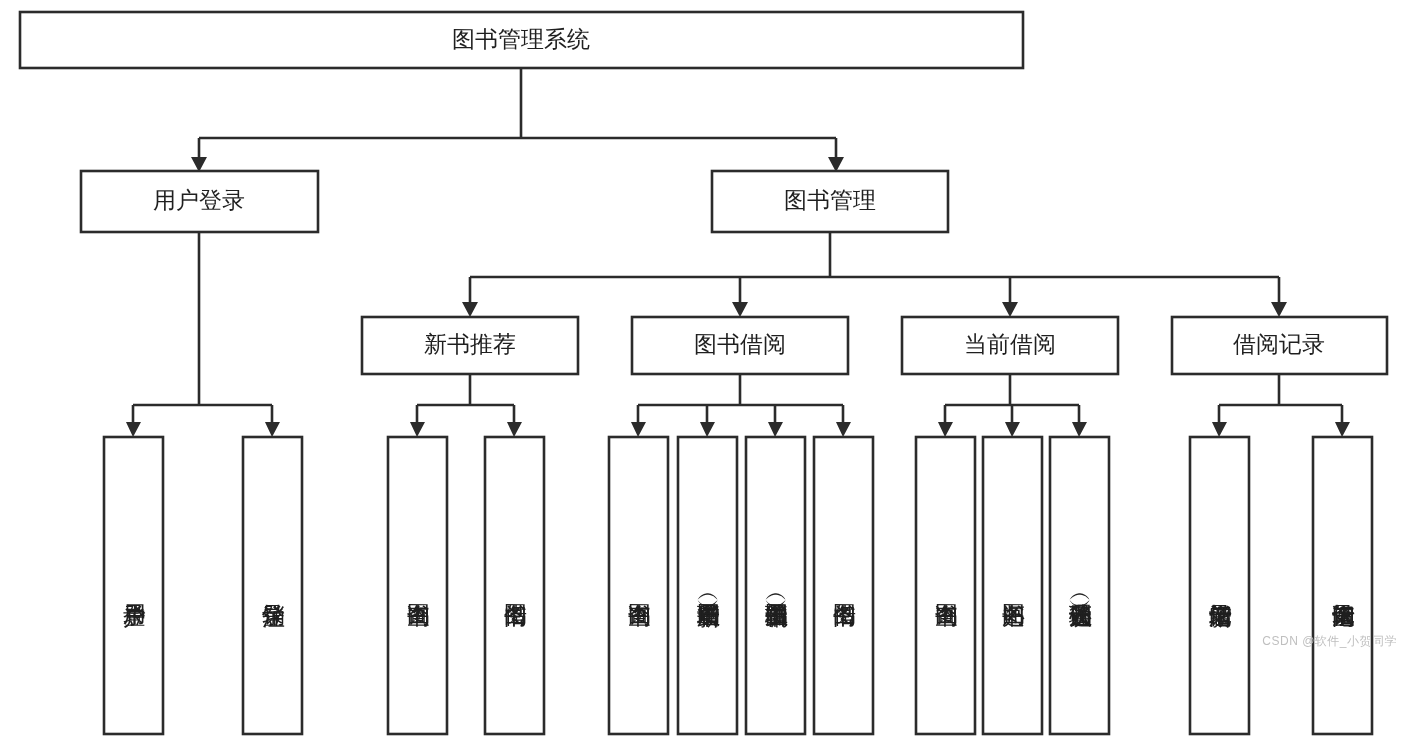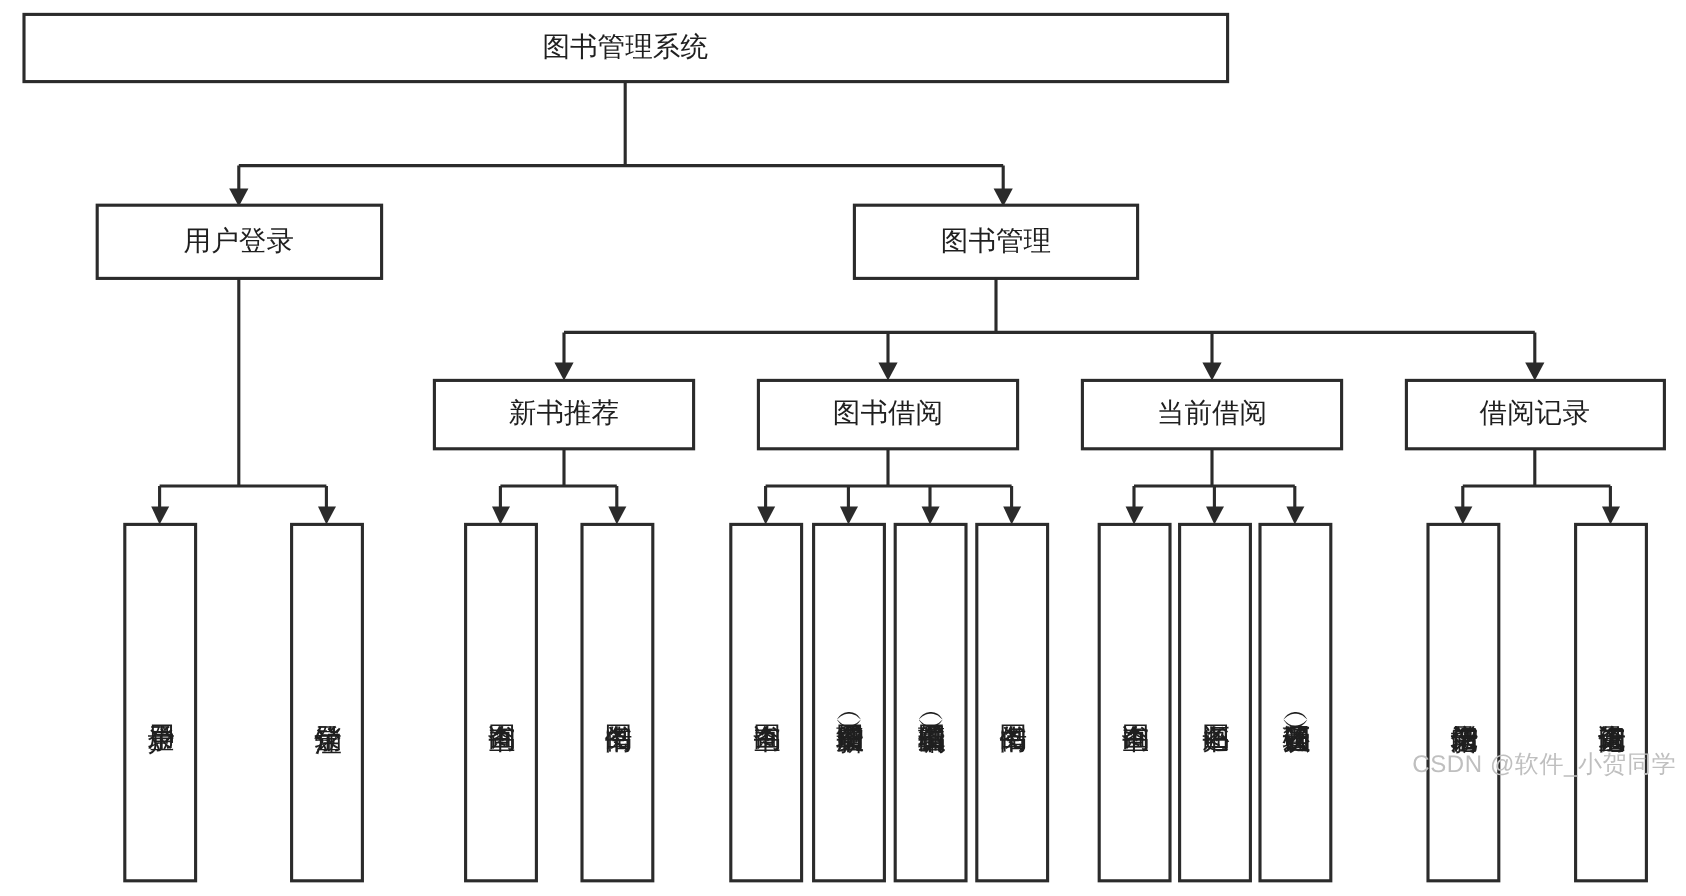--- a/index.html
+++ b/index.html
@@ -56,21 +56,21 @@
     text-anchor: middle;
     dominant-baseline: middle;
     writing-mode: vertical-rl;
     glyph-orientation-vertical: 0;
   }
   .watermark {
     position: absolute;
     right: 8px;
     bottom: 6px;
     font-family: "Liberation Sans", "DejaVu Sans", sans-serif;
-    font-size: 20px;
+    font-size: 12px;
     color: #bfbfbf;
     letter-spacing: 0.5px;
     white-space: nowrap;
     pointer-events: none;
     text-align: center;
   }
 </style>
 </head>
 <body>
 

